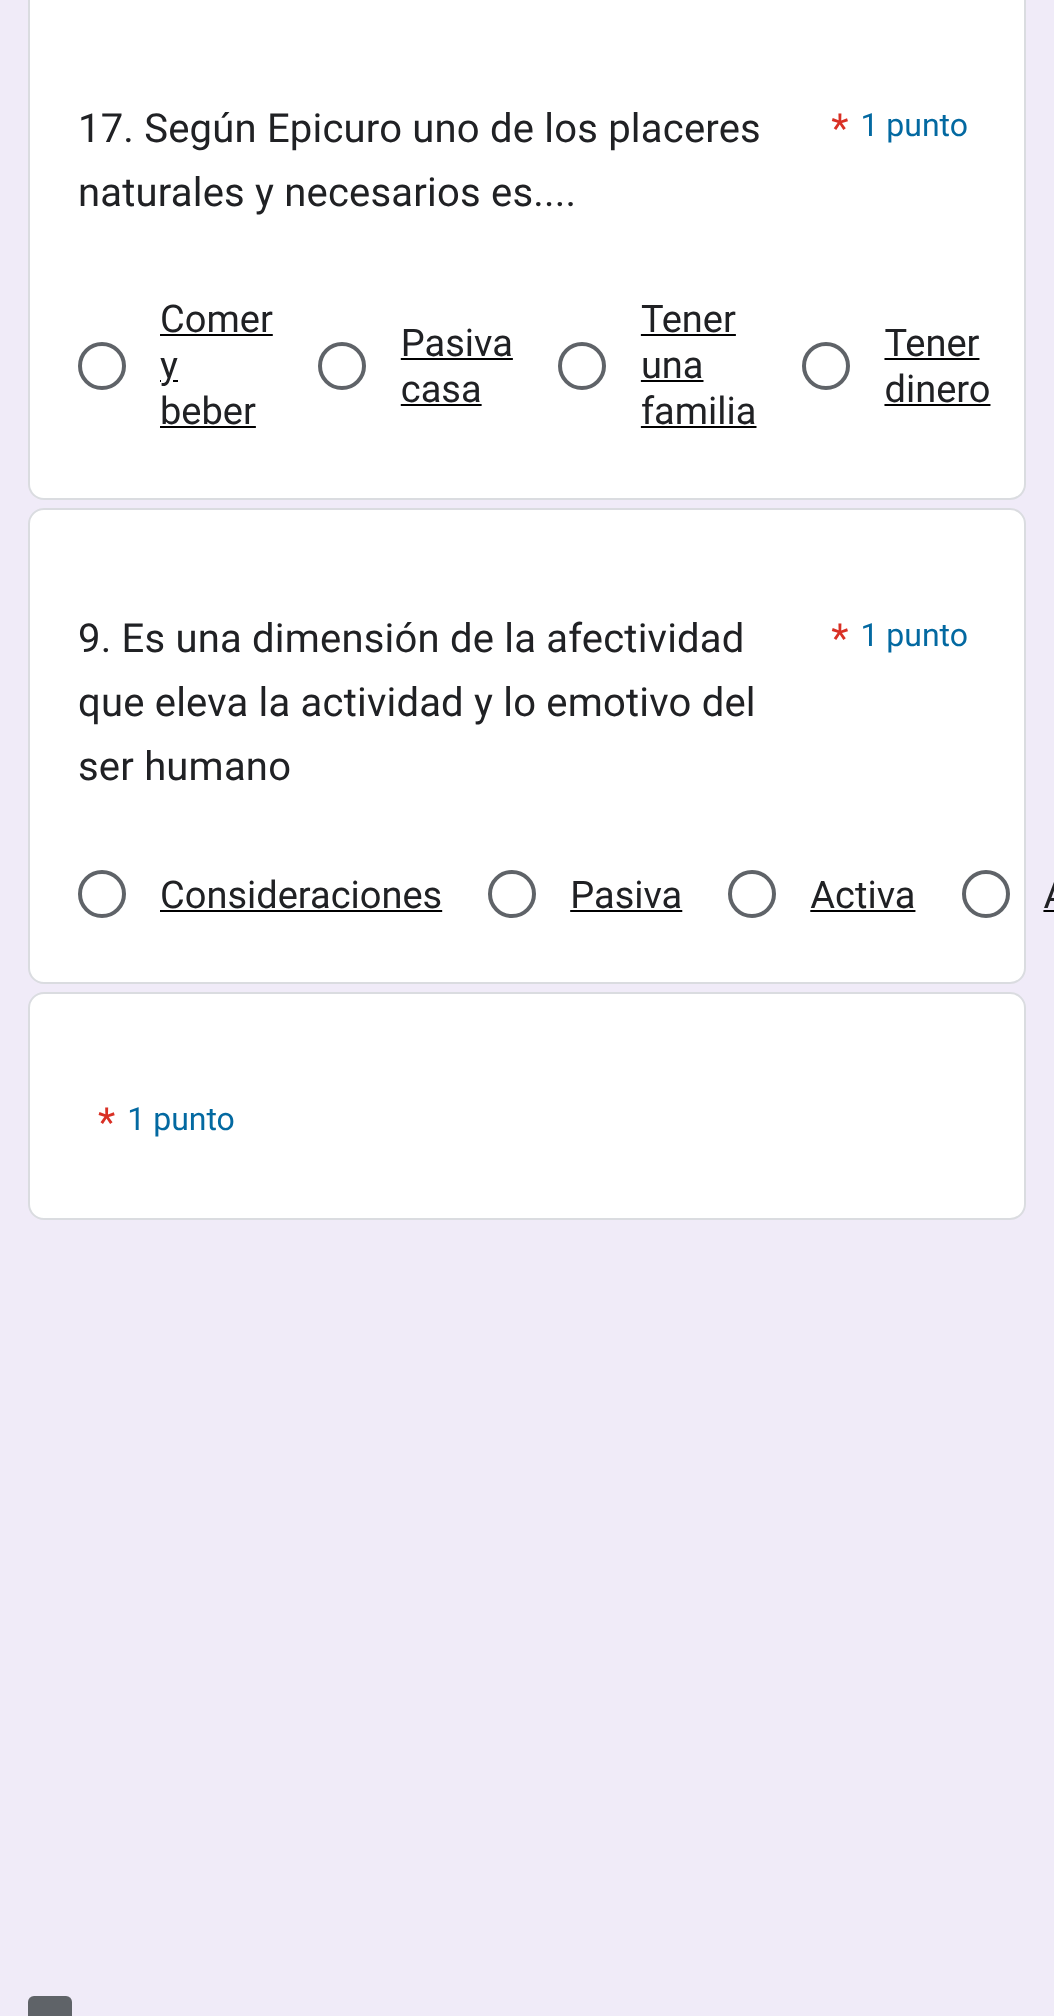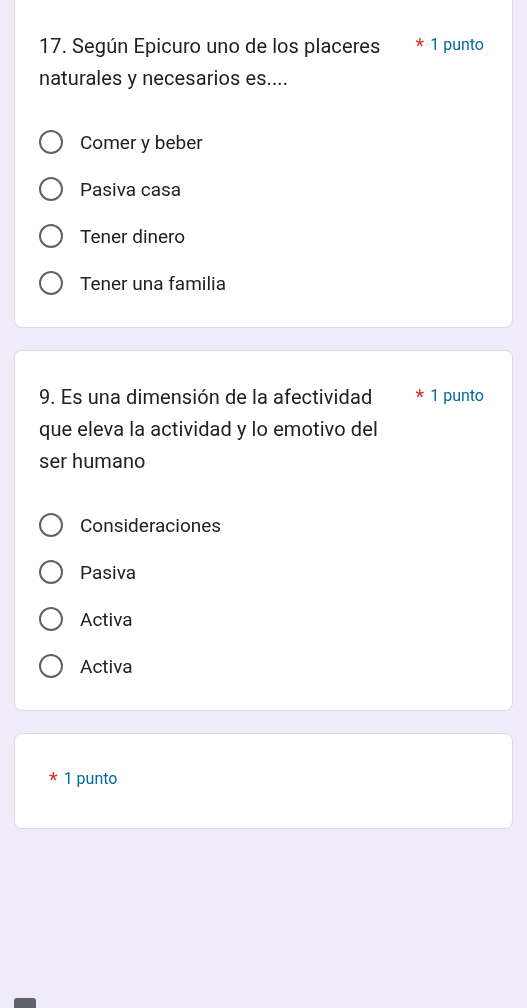--- a/index.html
+++ b/index.html
@@ -10,22 +10,22 @@
     body {
       font-family: Roboto, Arial, sans-serif;
       background-color: #f0ebf8;
       width: 527px;
       min-height: 1008px;
       padding: 0 14px;
     }
     .card {
       background-color: #ffffff;
       border-radius: 8px;
-      padding: 30px 28px 32px 24px;
-      margin-bottom: 22px;
+      padding: 48px 28px 32px 24px;
+      margin-bottom: 4px;
       border: 1px solid #dadce0;
     }
     .card:last-child {
       margin-bottom: 0;
       padding-bottom: 10px;
     }
     .question-header {
       display: flex;
       align-items: flex-start;
       margin-bottom: 36px;
@@ -49,22 +49,23 @@
       white-space: nowrap;
       line-height: 1.9;
     }
     .points-wrap {
       display: flex;
       align-items: flex-start;
       margin-left: 10px;
     }
     .options {
       display: flex;
-      flex-direction: column;
+      flex-direction: row;
       gap: 23px;
+      text-decoration: underline;
     }
     .option {
       display: flex;
       align-items: center;
       cursor: pointer;
     }
     .radio {
       width: 24px;
       height: 24px;
       border: 2.5px solid #5f6368;
@@ -107,25 +108,25 @@
     <div class="option">
       <div class="radio"></div>
       <div class="option-label">Comer y beber</div>
     </div>
     <div class="option">
       <div class="radio"></div>
       <div class="option-label">Pasiva casa</div>
     </div>
     <div class="option">
       <div class="radio"></div>
-      <div class="option-label">Tener dinero</div>
+      <div class="option-label">Tener una familia</div>
     </div>
     <div class="option">
       <div class="radio"></div>
-      <div class="option-label">Tener una familia</div>
+      <div class="option-label">Tener dinero</div>
     </div>
   </div>
 </div>
 
 <div class="card">
   <div class="question-header">
     <div class="question-text">9. Es una dimensión de la afectividad que eleva la actividad y lo emotivo del ser humano</div>
     <div class="points-wrap">
       <span class="required-star">*</span>
       <span class="points">1 punto</span>

